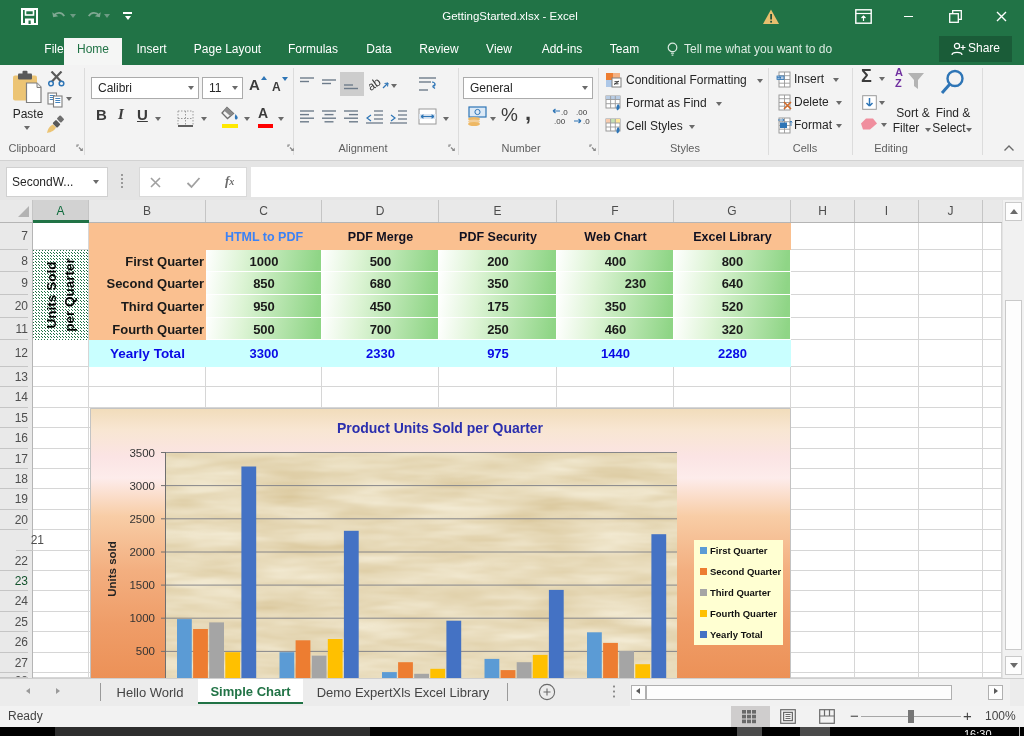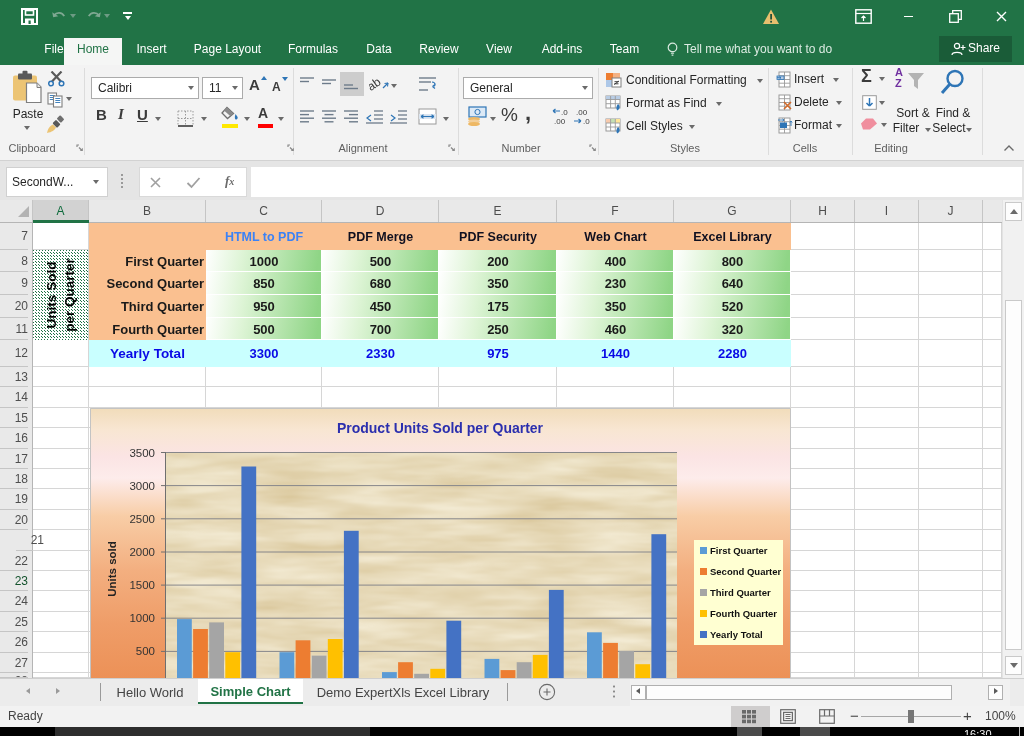--- a/index.html
+++ b/index.html
@@ -28,20 +28,21 @@
       </svg>
       <div class="abs" style="left:70px;top:14px;width:0;height:0;border-left:3px solid transparent;border-right:3px solid transparent;border-top:4px solid #6d9b84;"></div>
       <svg class="abs" style="left:86px;top:9px;" width="16" height="15" viewBox="0 0 16 15">
         <path d="M13 6.5 C10.5 3, 5 2.8, 2.8 7.2" fill="none" stroke="#7fa892" stroke-width="1.8"></path>
         <path d="M14.8 3.2 L13.8 8.3 L8.7 7.2 Z" fill="#7fa892"></path>
       </svg>
       <div class="abs" style="left:104px;top:14px;width:0;height:0;border-left:3px solid transparent;border-right:3px solid transparent;border-top:4px solid #6d9b84;"></div>
       <div class="abs" style="left:123px;top:12px;width:9px;height:1.5px;background:#fff;"></div>
       <div class="abs" style="left:124.5px;top:16px;width:0;height:0;border-left:3.5px solid transparent;border-right:3.5px solid transparent;border-top:4.5px solid #fff;"></div>
     </div>
+<div class="abs wt" style="left:0;top:0;width:1020px;height:33px;text-align:center;line-height:33px;font-size:11.5px !important;">GettingStarted.xlsx - Excel</div>
 <div id="winbtns">
       <svg class="abs" style="left:762px;top:8px;" width="18" height="18" viewBox="0 0 18 18">
 <path d="M9 1.5 L17 16 L1 16 Z" fill="#e8bf6e"></path>
 <rect x="8.2" y="6" width="1.8" height="5.5" fill="#21513a"></rect>
 <rect x="8.2" y="12.8" width="1.8" height="1.8" fill="#21513a"></rect>
 </svg>
       <svg class="abs" style="left:855px;top:9px;" width="17" height="15" viewBox="0 0 17 15">
 <rect x="0.8" y="0.8" width="15.4" height="13.4" fill="none" stroke="#fff" stroke-width="1.4"></rect>
 <line x1="0.8" y1="4.5" x2="16.2" y2="4.5" stroke="#fff" stroke-width="1.2"></line>
 <path d="M8.5 12 L8.5 7 M6.5 9 L8.5 7 L10.5 9" fill="none" stroke="#fff" stroke-width="1.2"></path>
@@ -455,21 +456,21 @@
 <div class="celltxt" style="left:557px;top:250px;width:117px;height:22px;line-height:23px;text-align:center;font-size:13px;">400</div>
 <div class="abs" style="left:674px;top:250px;width:116px;height:21px;background:linear-gradient(100deg,#ffffff 0%,#ddf4d5 32%,#8fd586 96%);"></div>
 <div class="celltxt" style="left:674px;top:250px;width:117px;height:22px;line-height:23px;text-align:center;font-size:13px;">800</div>
 <div class="abs" style="left:206px;top:272px;width:115px;height:22px;background:linear-gradient(100deg,#ffffff 0%,#ddf4d5 32%,#8fd586 96%);"></div>
 <div class="celltxt" style="left:206px;top:272px;width:116px;height:23px;line-height:24px;text-align:center;font-size:13px;">850</div>
 <div class="abs" style="left:322px;top:272px;width:116px;height:22px;background:linear-gradient(100deg,#ffffff 0%,#ddf4d5 32%,#8fd586 96%);"></div>
 <div class="celltxt" style="left:322px;top:272px;width:117px;height:23px;line-height:24px;text-align:center;font-size:13px;">680</div>
 <div class="abs" style="left:439px;top:272px;width:117px;height:22px;background:linear-gradient(100deg,#ffffff 0%,#ddf4d5 32%,#8fd586 96%);"></div>
 <div class="celltxt" style="left:439px;top:272px;width:118px;height:23px;line-height:24px;text-align:center;font-size:13px;">350</div>
 <div class="abs" style="left:557px;top:272px;width:116px;height:22px;background:linear-gradient(100deg,#ffffff 0%,#ddf4d5 32%,#8fd586 96%);"></div>
-<div class="celltxt" style="left:557px;top:272px;width:117px;height:23px;line-height:24px;text-align:center;font-size:13px;">230</div>
+<div class="celltxt" style="left:557px;top:272px;width:117px;height:23px;line-height:24px;text-align:center;font-size:13px;padding-left:20px;">230</div>
 <div class="abs" style="left:674px;top:272px;width:116px;height:22px;background:linear-gradient(100deg,#ffffff 0%,#ddf4d5 32%,#8fd586 96%);"></div>
 <div class="celltxt" style="left:674px;top:272px;width:117px;height:23px;line-height:24px;text-align:center;font-size:13px;">640</div>
 <div class="abs" style="left:206px;top:295px;width:115px;height:22px;background:linear-gradient(100deg,#ffffff 0%,#ddf4d5 32%,#8fd586 96%);"></div>
 <div class="celltxt" style="left:206px;top:295px;width:116px;height:23px;line-height:24px;text-align:center;font-size:13px;">950</div>
 <div class="abs" style="left:322px;top:295px;width:116px;height:22px;background:linear-gradient(100deg,#ffffff 0%,#ddf4d5 32%,#8fd586 96%);"></div>
 <div class="celltxt" style="left:322px;top:295px;width:117px;height:23px;line-height:24px;text-align:center;font-size:13px;">450</div>
 <div class="abs" style="left:439px;top:295px;width:117px;height:22px;background:linear-gradient(100deg,#ffffff 0%,#ddf4d5 32%,#8fd586 96%);"></div>
 <div class="celltxt" style="left:439px;top:295px;width:118px;height:23px;line-height:24px;text-align:center;font-size:13px;">175</div>
 <div class="abs" style="left:557px;top:295px;width:116px;height:22px;background:linear-gradient(100deg,#ffffff 0%,#ddf4d5 32%,#8fd586 96%);"></div>
 <div class="celltxt" style="left:557px;top:295px;width:117px;height:23px;line-height:24px;text-align:center;font-size:13px;">350</div>

